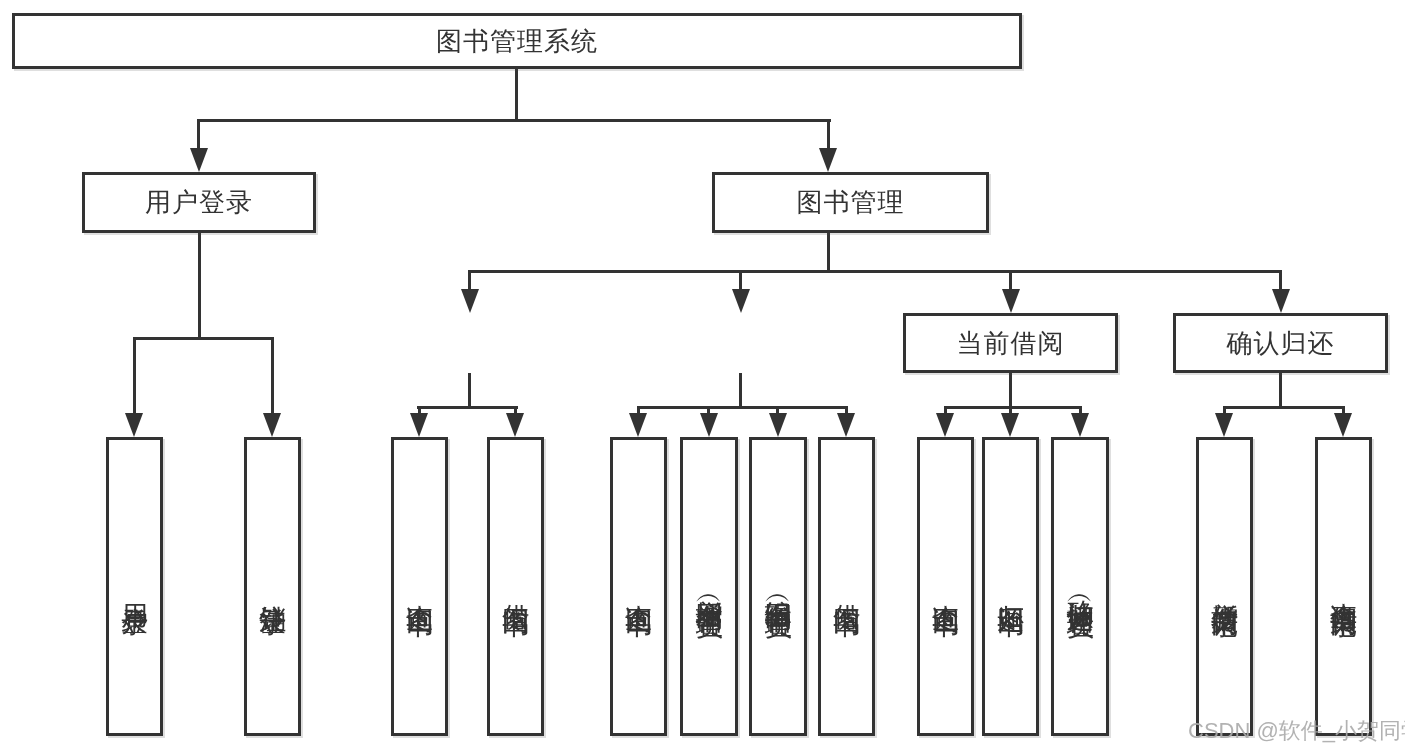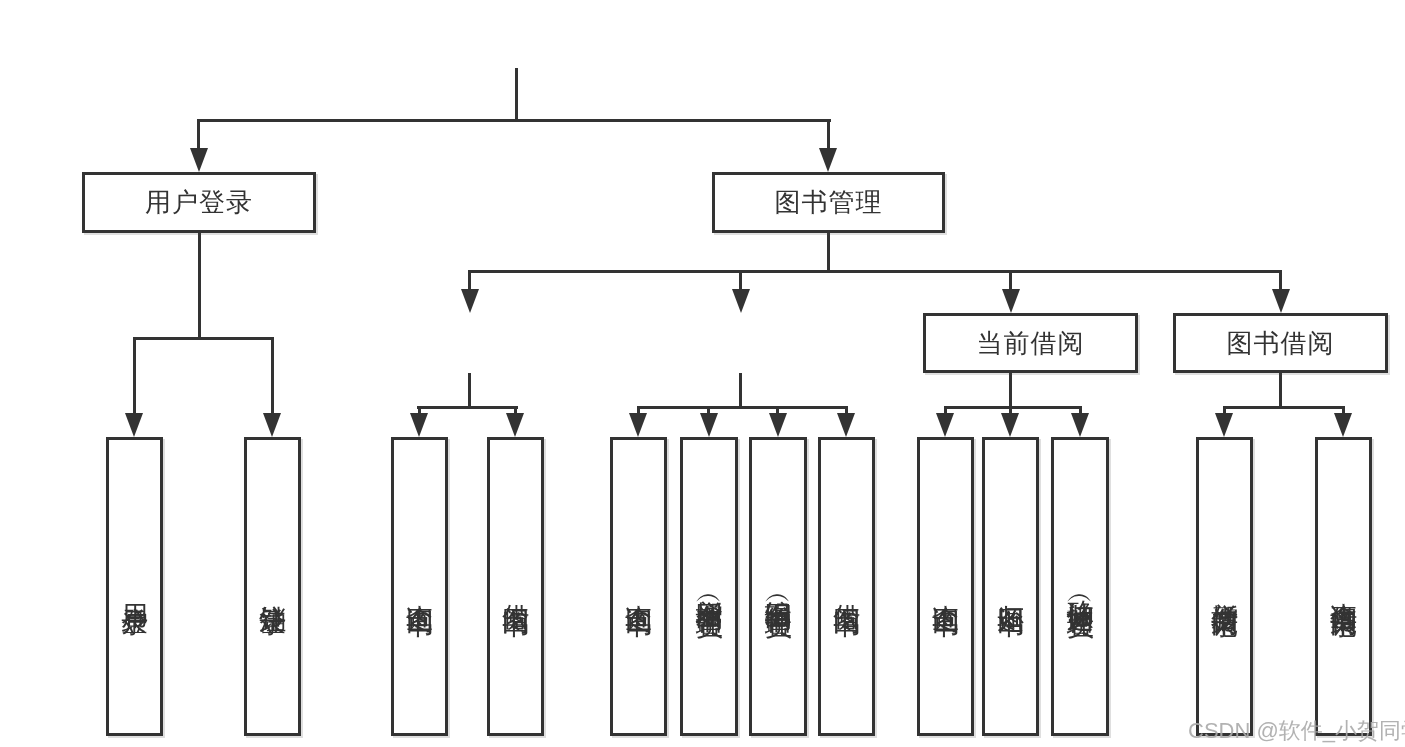--- a/index.html
+++ b/index.html
@@ -40,32 +40,35 @@
     position: absolute; left: 1188px; top: 716px;
     font-size: 22px; color: rgba(170,170,170,0.9);
     z-index: 5; white-space: nowrap;
   }
 </style>
 </head>
 <body>
 
 <div class="stage">
 
+  <div class="box" style="left:12px; top:13px; width:1010px; height:56px;">
+    <span>图书管理系统</span>
+  </div>
 
   <div class="vline" style="left:515px; top:68px; width:3px; height:54px;"></div>
   <div class="hline" style="left:197px; top:119px; width:634px; height:3px;"></div>
   <div class="vline" style="left:197px; top:119px; width:3px; height:32px;"></div>
   <div class="arrow" style="left:190px; top:148px;"></div>
   <div class="vline" style="left:827px; top:119px; width:3px; height:32px;"></div>
   <div class="arrow" style="left:819px; top:148px;"></div>
 
   <div class="box" style="left:82px; top:172px; width:234px; height:61px;">
     <span>用户登录</span>
   </div>
-  <div class="box" style="left:712px; top:172px; width:233px; height:61px;">
+  <div class="box" style="left:712px; top:172px; width:277px; height:61px;">
     <span>图书管理</span>
   </div>
 
   <div class="vline" style="left:198px; top:233px; width:3px; height:106px;"></div>
   <div class="hline" style="left:133px; top:337px; width:141px; height:3px;"></div>
   <div class="vline" style="left:133px; top:337px; width:3px; height:78px;"></div>
   <div class="arrow" style="left:125px; top:413px;"></div>
   <div class="vline" style="left:271px; top:337px; width:3px; height:78px;"></div>
   <div class="arrow" style="left:263px; top:413px;"></div>
 
@@ -73,25 +76,25 @@
   <div class="hline" style="left:468px; top:270px; width:814px; height:3px;"></div>
   <div class="vline" style="left:468px; top:270px; width:3px; height:22px;"></div>
   <div class="arrow" style="left:461px; top:289px;"></div>
   <div class="vline" style="left:739px; top:270px; width:3px; height:22px;"></div>
   <div class="arrow" style="left:732px; top:289px;"></div>
   <div class="vline" style="left:1009px; top:270px; width:3px; height:22px;"></div>
   <div class="arrow" style="left:1002px; top:289px;"></div>
   <div class="vline" style="left:1279px; top:270px; width:3px; height:22px;"></div>
   <div class="arrow" style="left:1272px; top:289px;"></div>
 
-  <div class="box" style="left:903px; top:313px; width:215px; height:60px;margin-left:20px;">
+  <div class="box" style="left:903px; top:313px; width:215px; height:60px;">
     <span>当前借阅</span>
   </div>
   <div class="box" style="left:1173px; top:313px; width:215px; height:60px;">
-    <span>图书借阅</span>
+    <span>确认归还</span>
   </div>
 
   <div class="vline" style="left:468px; top:373px; width:3px; height:36px;"></div>
   <div class="hline" style="left:417px; top:406px; width:101px; height:3px;"></div>
   <div class="vline" style="left:418px; top:406px; width:3px; height:10px;"></div>
   <div class="arrow" style="left:410px; top:413px;"></div>
   <div class="vline" style="left:514px; top:406px; width:3px; height:10px;"></div>
   <div class="arrow" style="left:506px; top:413px;"></div>
 
   <div class="vline" style="left:739px; top:373px; width:3px; height:36px;"></div>

